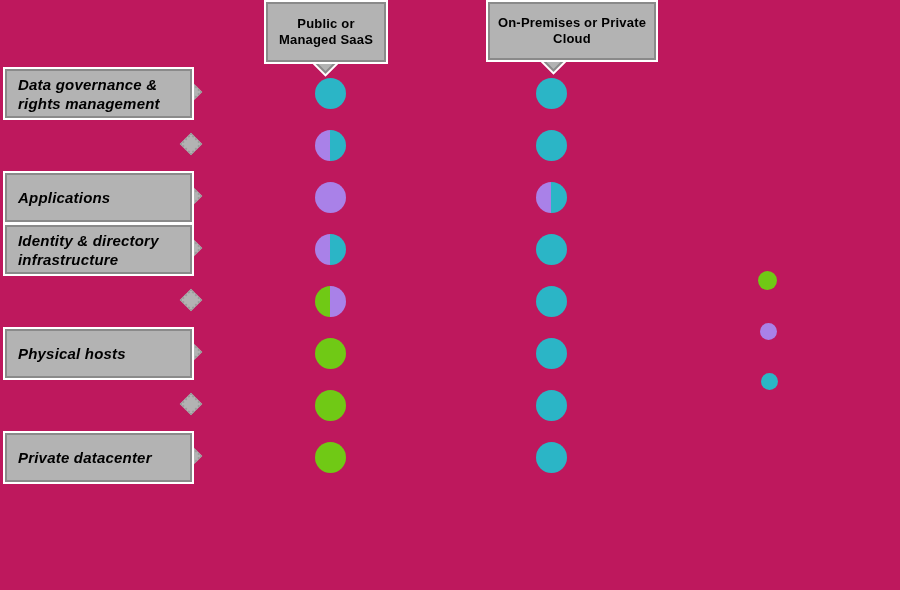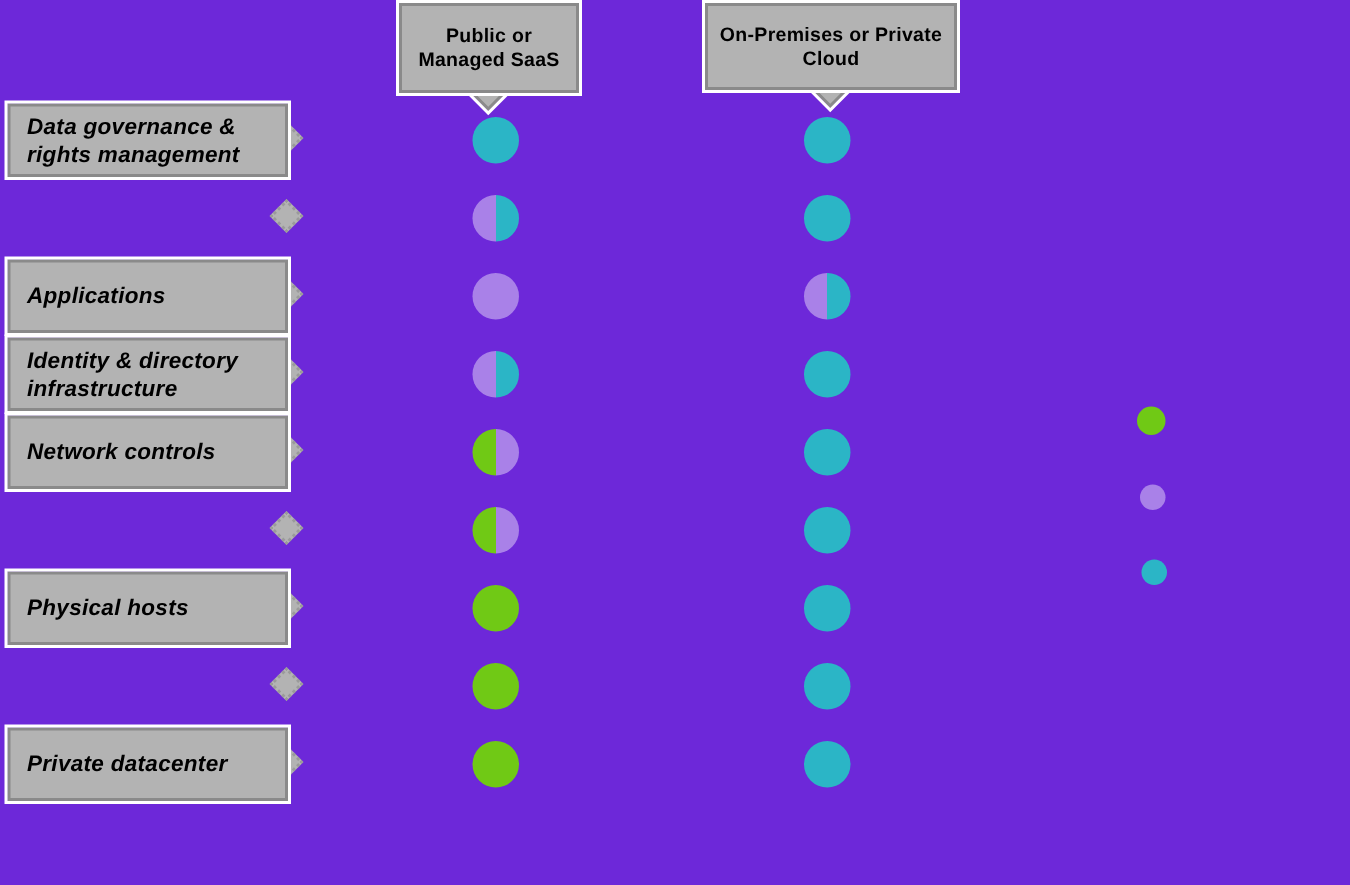--- a/index.html
+++ b/index.html
@@ -1,27 +1,27 @@
 <!DOCTYPE html>
 <html><head>
 <meta charset="utf-8">
 <style>
   html,body{margin:0;padding:0;background:#000;}
   .stage{
-    position:relative;width:900px;height:590px;background:#6d28d9;overflow:hidden;
+    position:relative;width:900px;height:590px;background:#be185d;overflow:hidden;
     font-family:"Liberation Sans",sans-serif;font-weight:bold;color:#000;
   }
   
   .callout{
     position:absolute;background:#b3b3b3;border:2px solid #8a8a8a;outline:2px solid #fff;
     display:flex;align-items:center;justify-content:center;text-align:center;
     font-size:13px;line-height:16px;letter-spacing:.2px;z-index:3;padding:2px;
   }
   .callout-saas{left:266px;top:2px;width:112px;height:52px;}
-  .callout-onprem{left:470px;top:2px;width:160px;height:50px;align-items:center;}
+  .callout-onprem{left:488px;top:2px;width:160px;height:50px;align-items:center;}
   .pointer{
     position:absolute;width:15px;height:15px;background:#b3b3b3;
     border:2px solid #8a8a8a;outline:2px solid #fff;transform:rotate(45deg);z-index:2;
   }
   .pointer-saas{left:316px;top:51px;}
   .pointer-onprem{left:544px;top:49px;}
   
   .rows{position:absolute;left:0;top:69px;width:900px;z-index:2;}
   .row{position:relative;height:49px;margin-bottom:3px;width:900px;}
   .label-box{
@@ -92,28 +92,20 @@
 
     <div class="row">
       <div class="row-arrow"></div>
       <div class="label-box">
         <span class="label-text">Identity &amp; directory infrastructure</span>
       </div>
       <div class="dot dot-saas" data-fill="purple-cyan"></div>
       <div class="dot dot-onprem" data-fill="cyan"></div>
     </div>
 
-    <div class="row">
-      <div class="row-arrow"></div>
-      <div class="label-box">
-        <span class="label-text">Network controls</span>
-      </div>
-      <div class="dot dot-saas" data-fill="green-purple"></div>
-      <div class="dot dot-onprem" data-fill="cyan"></div>
-    </div>
 
     <div class="row">
       <div class="row-arrow"></div>
       <div class="dot dot-saas" data-fill="green-purple"></div>
       <div class="dot dot-onprem" data-fill="cyan"></div>
     </div>
 
     <div class="row">
       <div class="row-arrow"></div>
       <div class="label-box">

